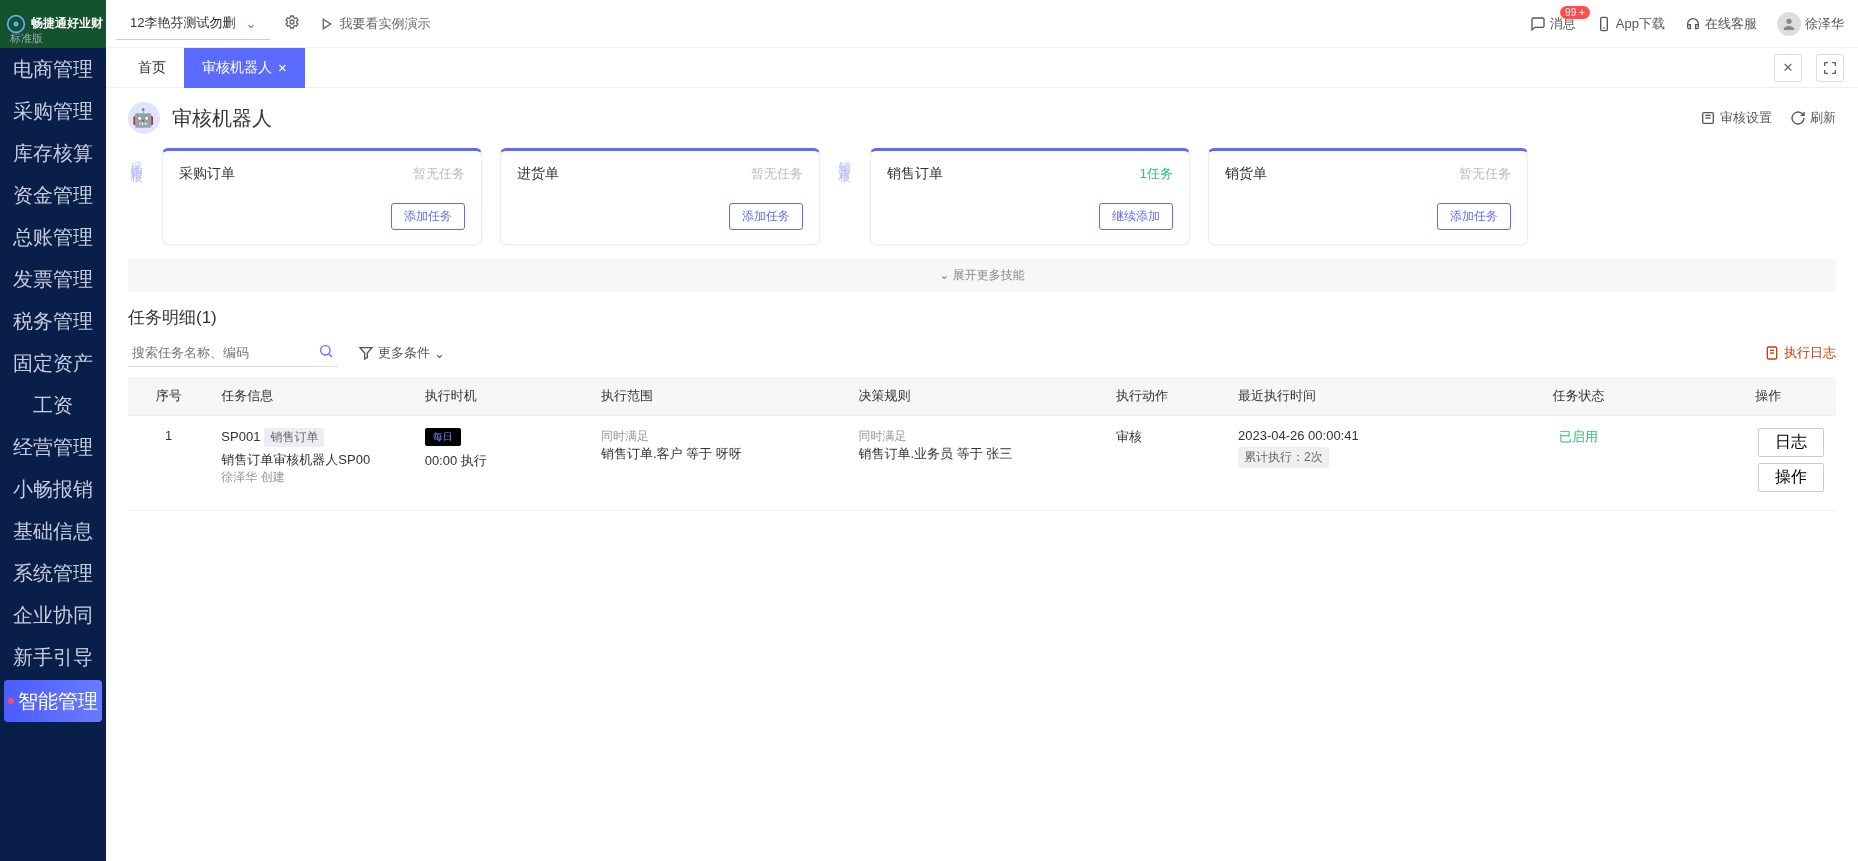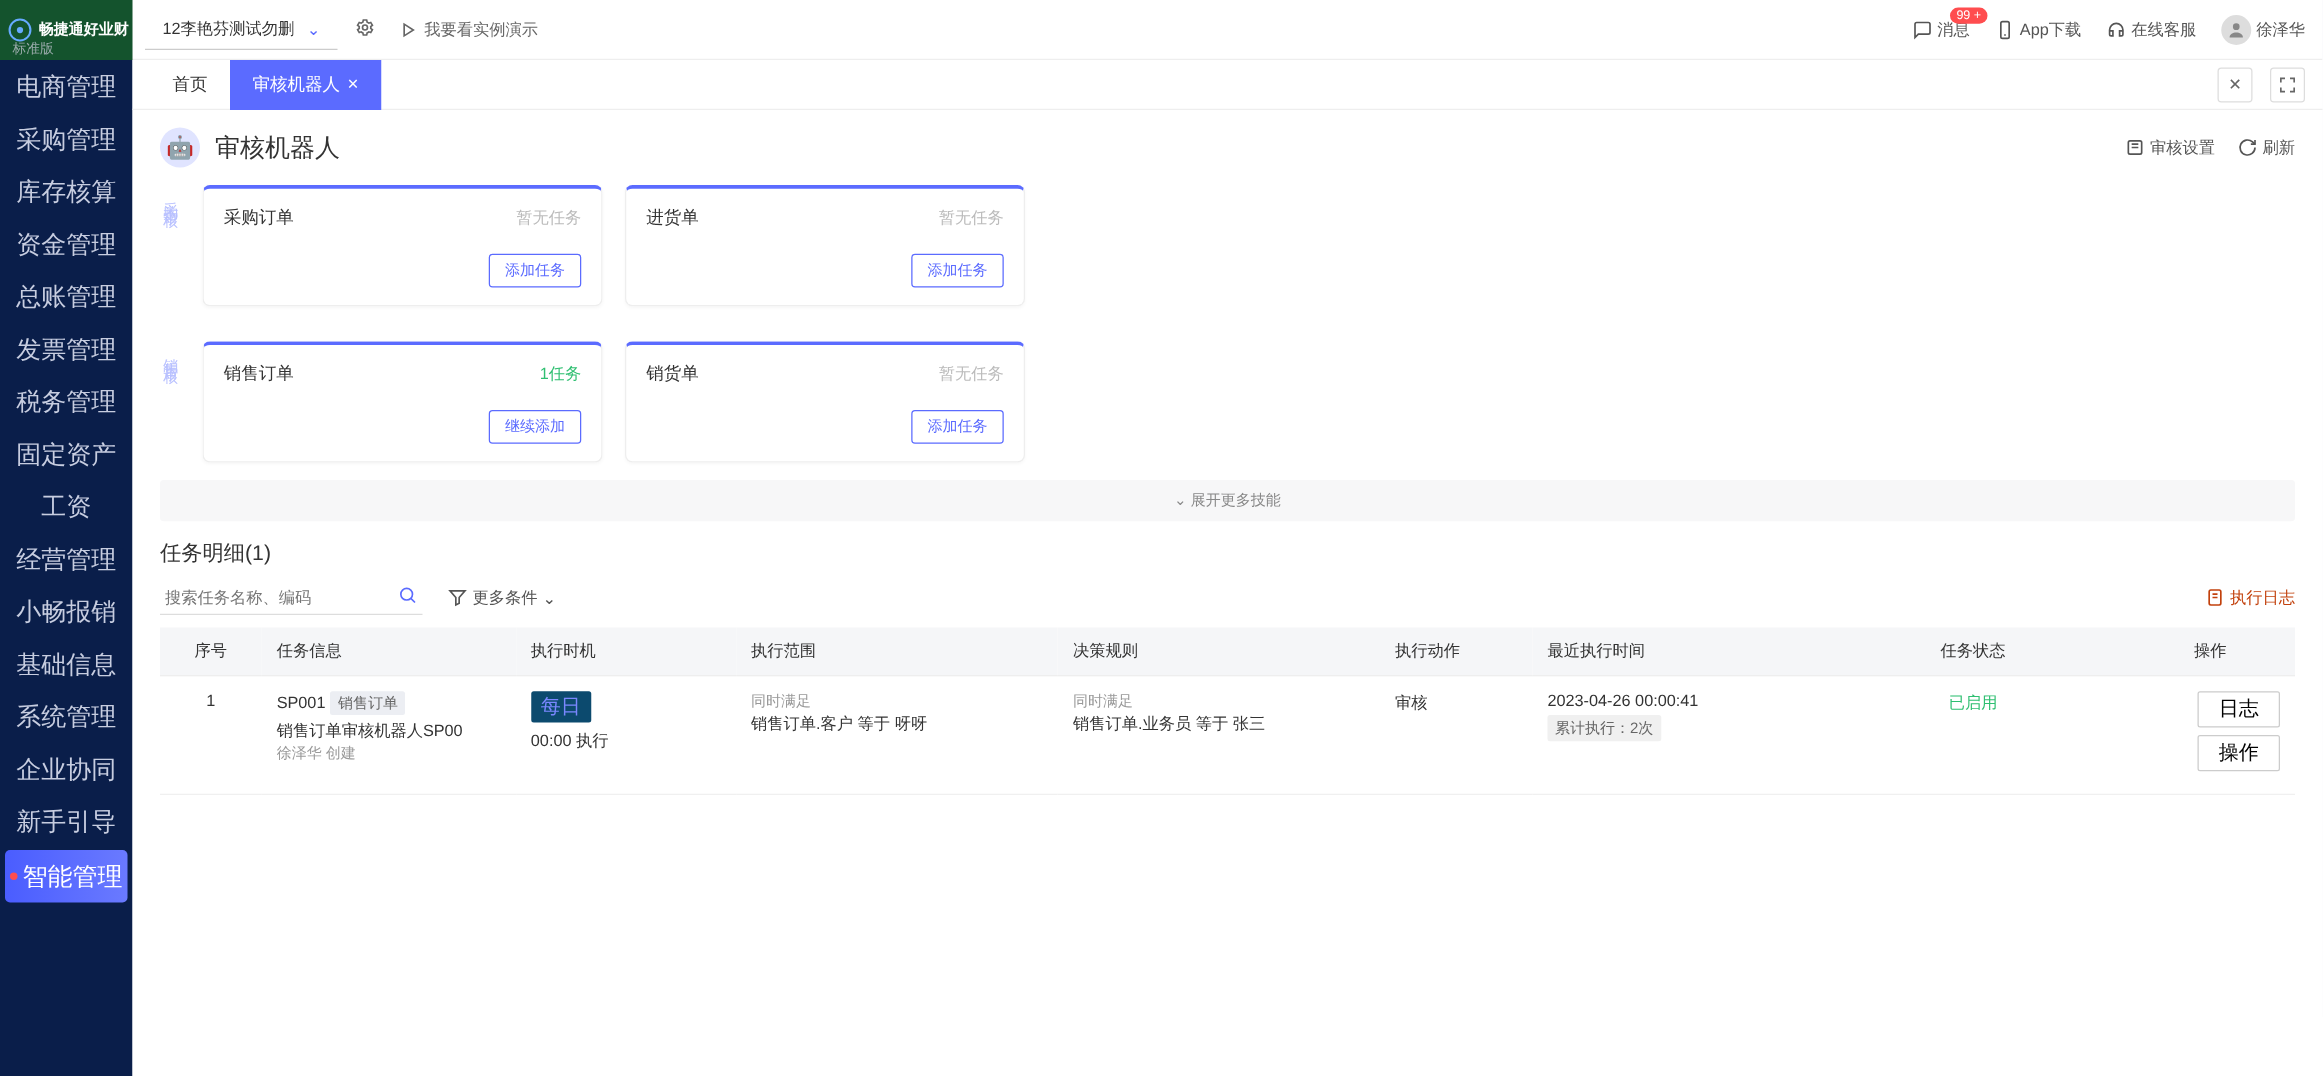--- a/index.html
+++ b/index.html
@@ -42,21 +42,21 @@
 
 .page-hd{display:flex;align-items:center;padding:14px 22px}
 .robot-ic{width:32px;height:32px;border-radius:50%;background:#e0e4ff;display:flex;align-items:center;justify-content:center;margin-right:12px;font-size:18px}
 .page-title{font-size:20px;font-weight:500}
 .hd-actions{margin-left:auto;display:flex;align-items:center;gap:18px;color:#555;font-size:13px}
 .hd-act{display:flex;align-items:center;gap:4px;cursor:pointer}
 
 
 .card-area{padding:0 22px;display:flex;gap:18px}
 .cat-label{writing-mode:vertical-rl;text-orientation:upright;color:#b8c0ff;font-size:12px;letter-spacing:3px;display:flex;align-items:center;padding:4px 0;width:16px}
-.card-rows{display:flex;flex-direction:column;gap:28px}
+.card-rows{display:flex;flex-direction:row;gap:16px}
 .card-row{display:flex;gap:18px;align-items:stretch}
 .card{width:320px;background:#fff;border:1px solid #eee;border-radius:6px;padding:14px 16px;box-shadow:0 1px 3px rgba(0,0,0,0.04);position:relative;border-top:3px solid #5b6bff}
 .card-hd{display:flex;justify-content:space-between;align-items:center;margin-bottom:20px}
 .card-title{font-size:14px;font-weight:500}
 .card-status{color:#bbb;font-size:13px}
 .card-status.green{color:#2fbf71}
 .card-btn{margin-left:auto;display:block;border:1px solid #5b6bff;color:#5b6bff;background:#fff;padding:4px 12px;border-radius:3px;font-size:12px;cursor:pointer;float:right}
 
 .expand-bar{text-align:center;padding:8px 0;color:#888;cursor:pointer;background:#f7f7f8;margin:14px 22px 0;font-size:12px;border-radius:3px}
 
@@ -67,21 +67,21 @@
 .search-box input{width:100%;border:none;border-bottom:1px solid #ddd;padding:6px 28px 6px 4px;font-size:13px;outline:none}
 .search-ic{position:absolute;right:4px;top:4px;color:#5b6bff;cursor:pointer}
 .filter-more{display:flex;align-items:center;gap:4px;color:#555;cursor:pointer}
 .exec-log{margin-left:auto;display:flex;align-items:center;gap:4px;color:#c2410c;cursor:pointer}
 
 
 .tbl{width:calc(100% - 44px);margin:0 22px;border-collapse:collapse;font-size:13px}
 .tbl th{background:#f5f6f8;text-align:left;padding:10px 12px;font-weight:500;color:#333;border-bottom:1px solid #eee}
 .tbl td{padding:12px;vertical-align:top;border-bottom:1px solid #f0f0f0}
 .tag{display:inline-block;background:#eceef3;color:#666;padding:1px 6px;border-radius:2px;font-size:12px;margin-left:4px}
-.tag-daily{display:inline-block;background:#0c4a6e;color:#7a87ff;padding:2px 8px;border-radius:2px;font-size:16px}
+.tag-daily{display:inline-block;background:#000000;color:#7a87ff;padding:2px 8px;border-radius:2px;font-size:10px}
 .muted{color:#999;font-size:12px}
 .exec-count{background:#f0f0f0;padding:2px 6px;border-radius:2px;display:inline-block;margin-top:4px;color:#666;font-size:12px}
 .status-on{color:#2fbf71}
 .op-btn{border:1px solid #ccc;background:#fff;padding:3px 16px;border-radius:2px;font-size:16px;cursor:pointer;display:block;margin-bottom:6px;margin-left:auto}
 
 .ico{width:16px;height:16px;display:inline-block}
 </style>
 </head>
 <body>
 

